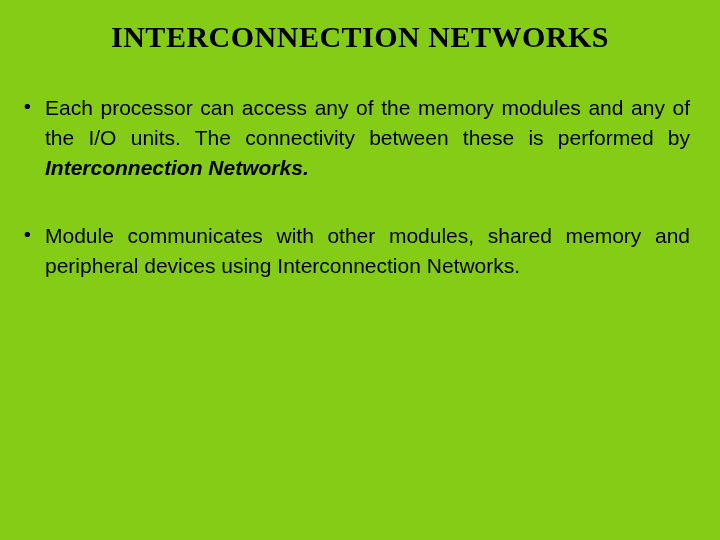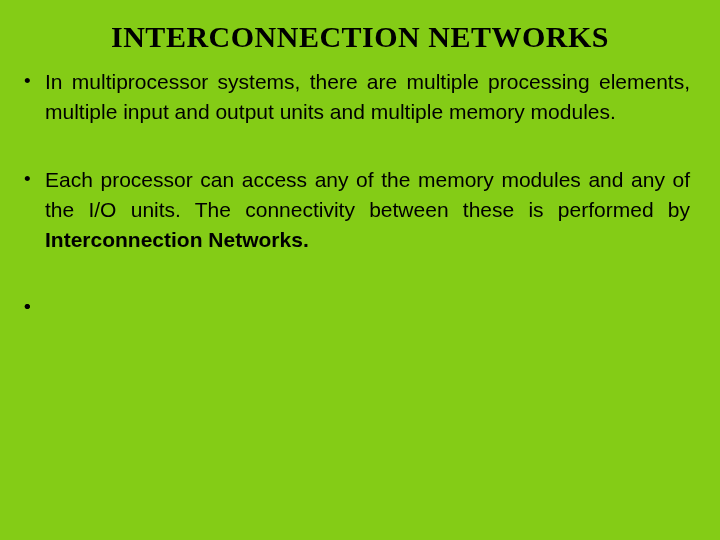--- a/index.html
+++ b/index.html
@@ -48,39 +48,39 @@
   }
   .marker {
     position: absolute;
     left: 2px;
     top: -1px;
     font-size: 19px;
     line-height: 30px;
   }
   .content { display: inline; }
   .seg-normal { font-style: normal; font-weight: normal; }
-  .seg-bold-italic { font-weight: bold; }
+  .seg-bold-italic { font-style: italic; font-weight: bold; }
 </style>
 </head>
 <body>
 
 <div class="slide" style="background: #84cc16; color: rgb(0, 0, 0);">
   <h1 class="title">INTERCONNECTION NETWORKS</h1>
   <ul class="bullets">
   <li class="bullet-item">
     <span class="marker">•</span>
-    <span class="content"><span class="seg-normal">In multiprocessor systems, there are multiple processing elements, multiple input and output units and multiple memory modules.</span></span>
   </li>
 
   <li class="bullet-item">
     <span class="marker">•</span>
     <span class="content"><span class="seg-normal">Each processor can access any of the memory modules and any of the I/O units. The connectivity between these is performed by </span><span class="seg-bold-italic">Interconnection Networks.</span></span>
   </li>
 
   <li class="bullet-item">
     <span class="marker">•</span>
   </li>
 
   <li class="bullet-item">
     <span class="marker">•</span>
+    <span class="content"><span class="seg-normal">Module communicates with other modules, shared memory and peripheral devices using Interconnection Networks.</span></span>
   </li>
 </ul>
 </div>
 
 </body></html>

